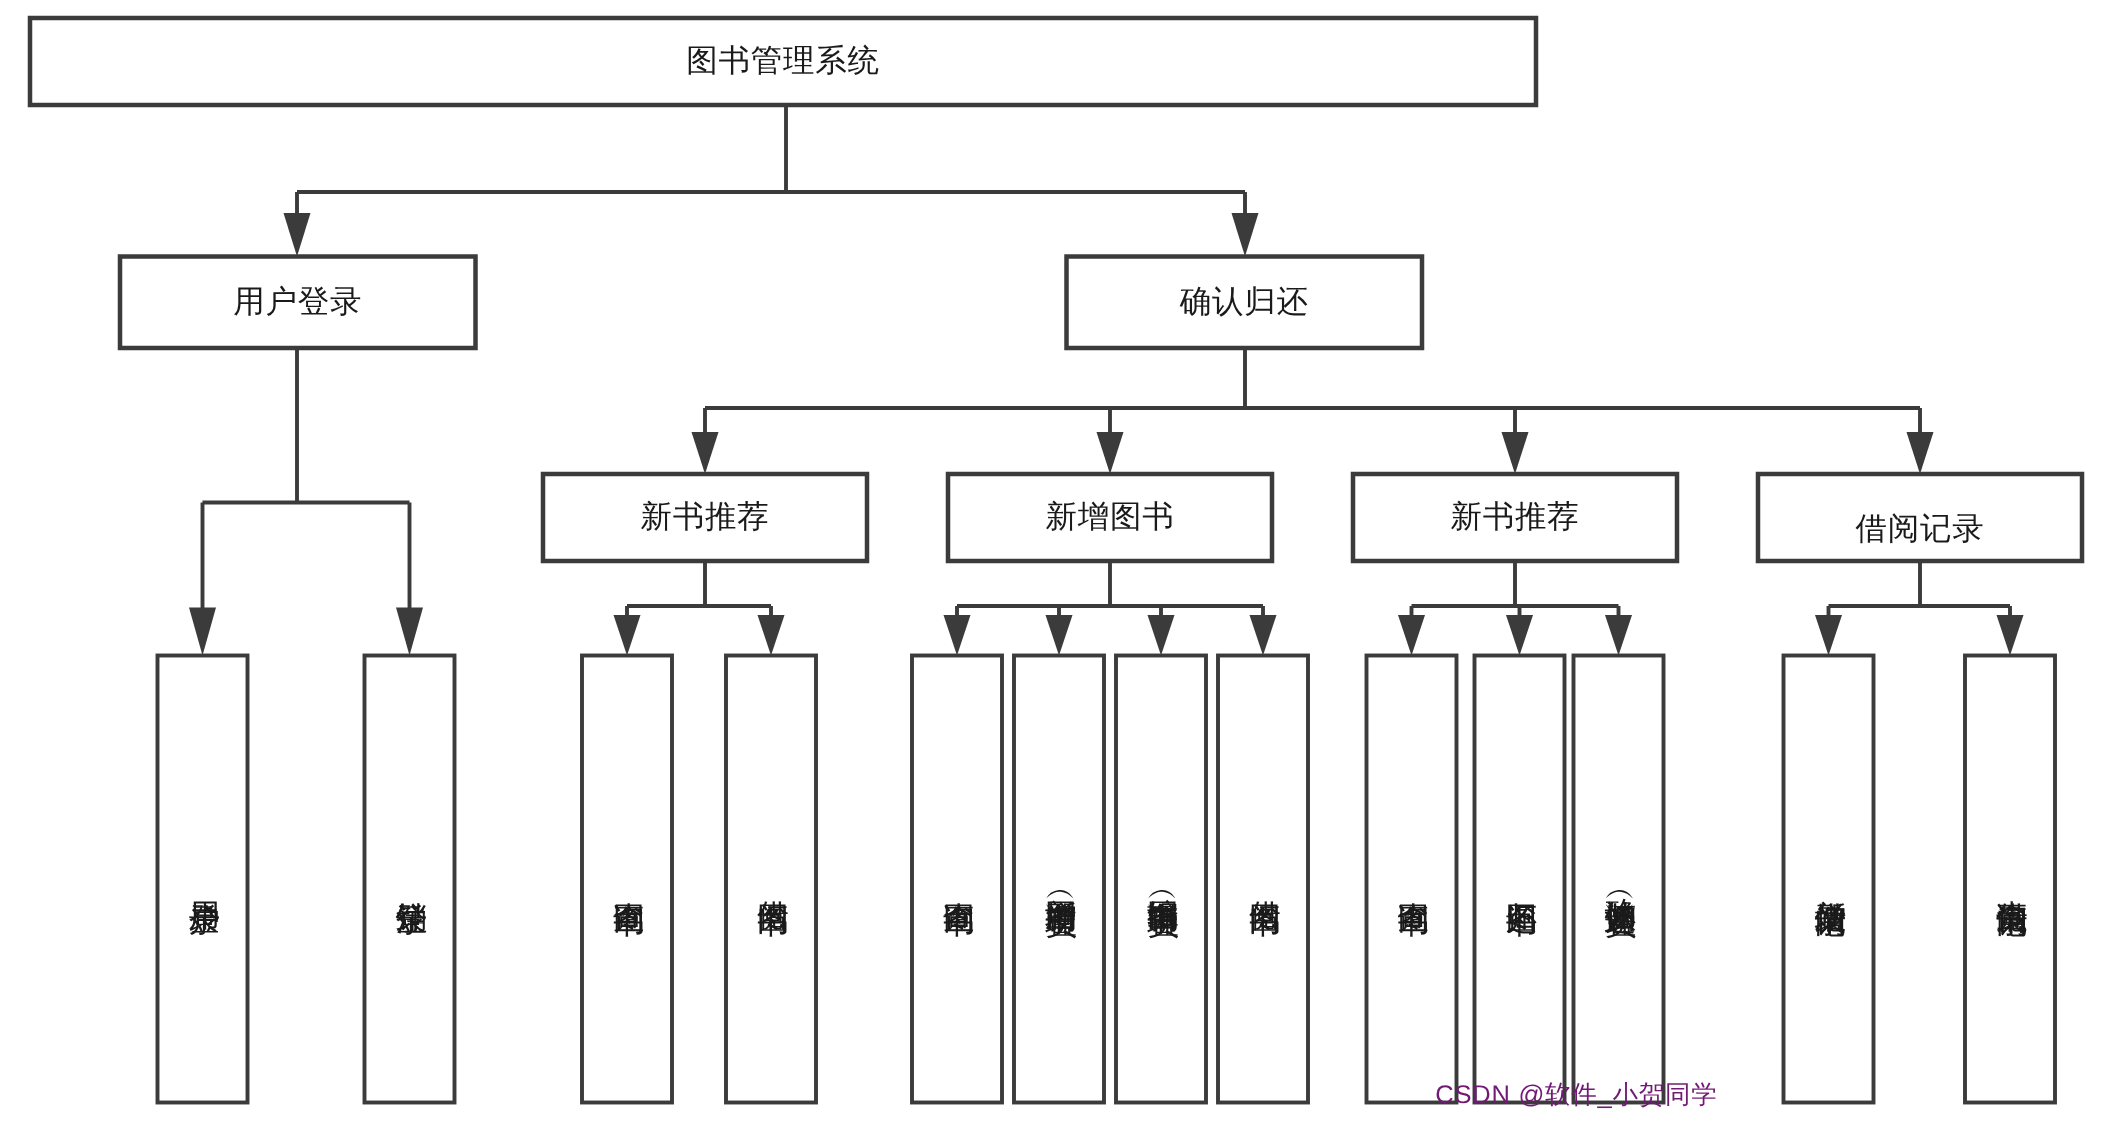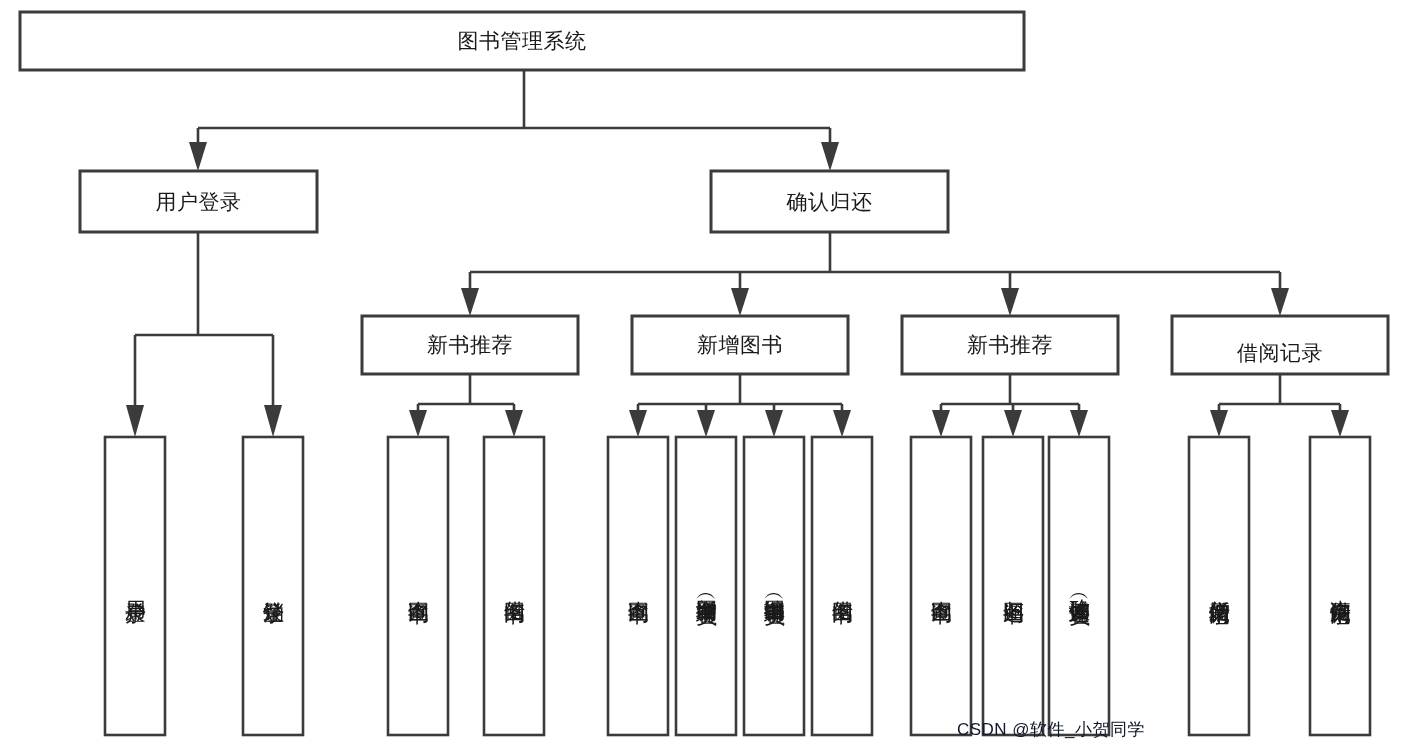--- a/index.html
+++ b/index.html
@@ -69,21 +69,21 @@
     writing-mode: vertical-rl;
     text-orientation: upright;
     letter-spacing: 1px;
     user-select: none;
   }
   .watermark {
     position: absolute;
     right: 10px;
     bottom: 6px;
     font-size: 17px;
-    color: #0f172a;
+    color: #701a75;
     letter-spacing: 0.5px;
     user-select: none;
     white-space: nowrap;
   }
 </style>
 </head>
 <body>
 
 <div id="diagram-root">
 

